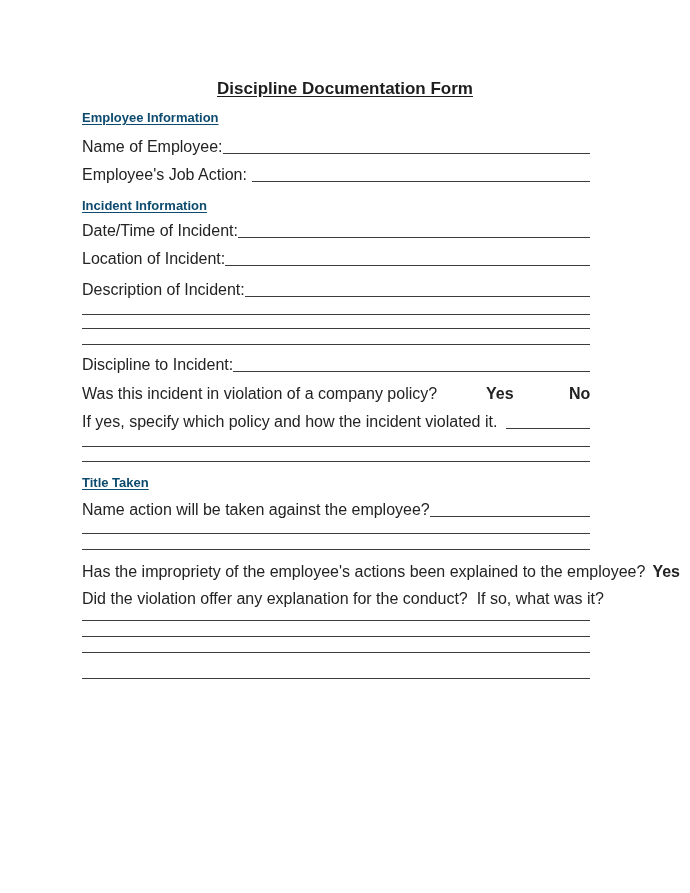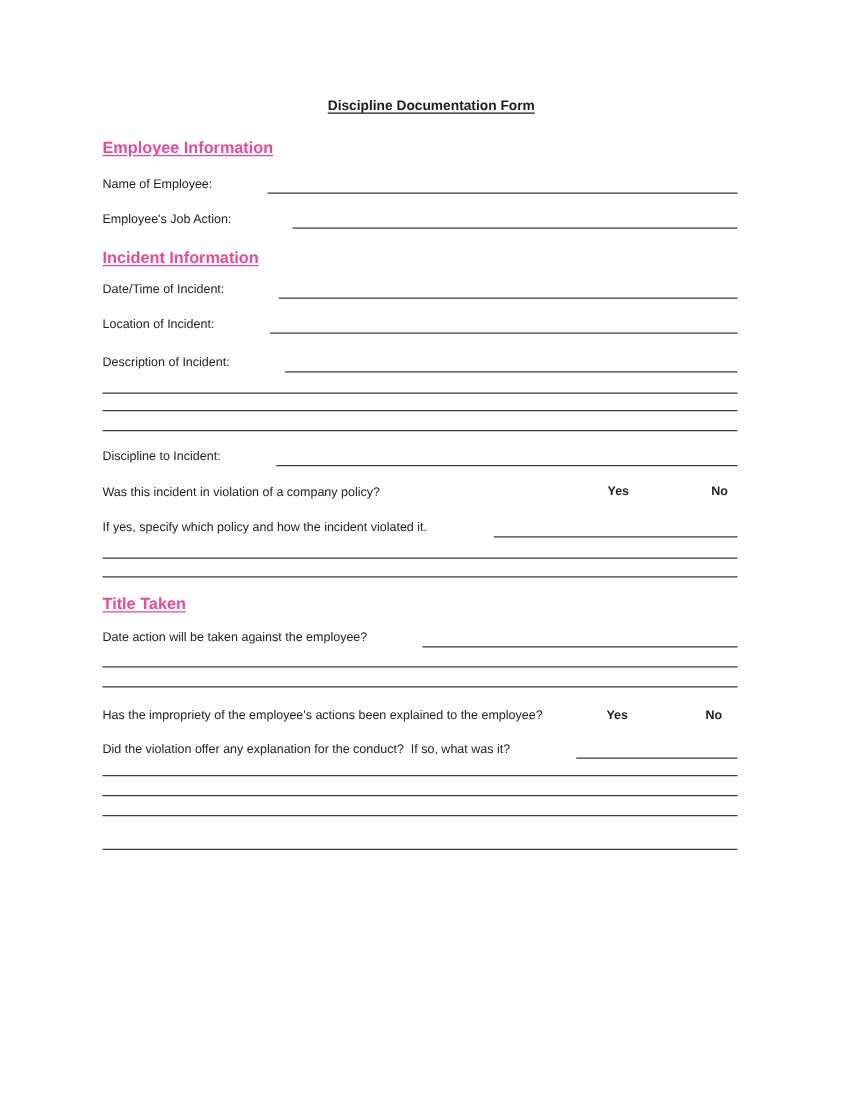--- a/index.html
+++ b/index.html
@@ -11,46 +11,45 @@
     font-family: "Liberation Sans", sans-serif;
     color: #232323;
     overflow: hidden;
   }
   .title {
     position: absolute;
     top: 79px;
     left: 0;
     width: 690px;
     text-align: center;
-    font-size: 11px;
+    font-size: 17px;
     font-weight: 700;
     text-decoration: underline;
     text-underline-offset: 2px;
     color: #1d1d1d;
   }
   .heading {
     position: absolute;
     left: 82px;
     font-size: 13px;
     font-weight: 700;
     text-decoration: underline;
     text-underline-offset: 2px;
-    color: #ec4899;
+    color: #0c4a6e;
     white-space: pre;
   }
   .row {
     position: absolute;
     left: 82px;
     width: 508px;
     height: 17px;
     display: flex;
-    align-items: flex-end;
-    font-size: 10px;
+    align-items: center;
+    font-size: 16px;
     line-height: 15px;
-    gap: 44px;
   }
   .lbl { white-space: pre; }
   .fill {
     flex: 1 1 auto;
     height: 14px;
     border-bottom: 1.4px solid #3c3c3c;
   }
   .gap-sm { margin-left: 5px; }
   .gap-md { margin-left: 9px; }
   .fill-date { flex: 0 0 348px; margin-left: 6px; }
@@ -124,21 +123,21 @@
   <div class="row" style="top:413px">
     <span class="lbl">If yes, specify which policy and how the incident violated it.</span>
     <span class="fill gap-md"></span>
   </div>
   <div class="hr" style="top:446px"></div>
   <div class="hr" style="top:461px"></div>
 
   <div class="heading" style="top:475px">Title Taken</div>
 
   <div class="row" style="top:501px">
-    <span class="lbl">Date action will be taken against the employee?</span>
+    <span class="lbl">Name action will be taken against the employee?</span>
     <span class="fill"></span>
   </div>
   <div class="hr" style="top:533px"></div>
   <div class="hr" style="top:549px"></div>
 
   <div class="row" style="top:563px">
     <span class="lbl">Has the impropriety of the employee's actions been explained to the employee?</span>
     <span class="yn-inline yn-gap1">Yes</span>
     <span class="yn-inline yn-gap2">No</span>
   </div>

